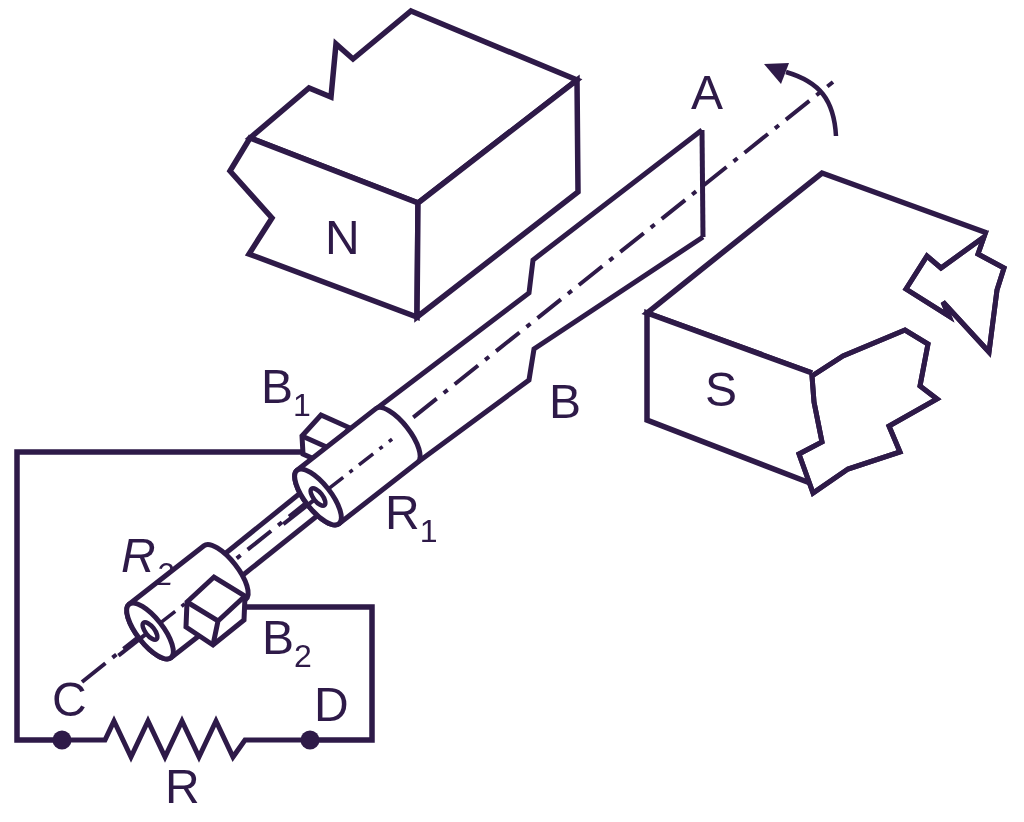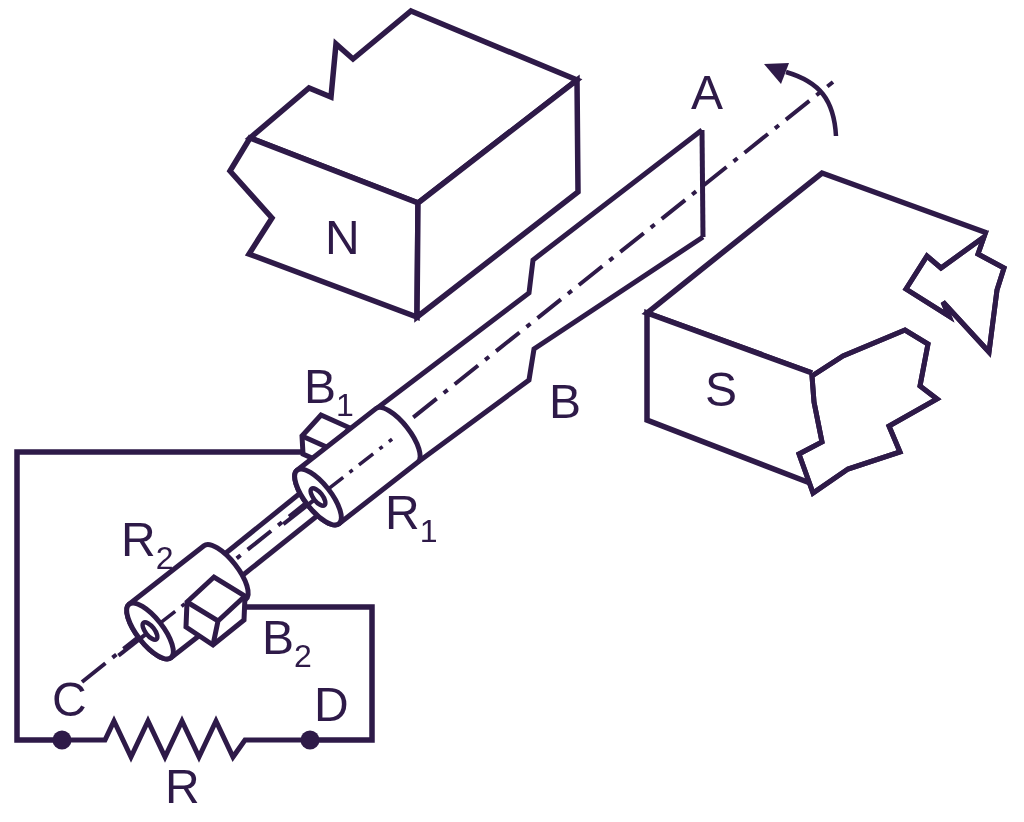--- a/index.html
+++ b/index.html
@@ -121,21 +121,21 @@
     <g>
       <path class="s w45" d="M836,136 C834,100 820,82 786,72"></path>
       <polygon class="fi" points="764,64 789,63 781,84"></polygon>
     </g>
   </svg>
 
   <div class="lbl" style="left:325px; top:214px;"><span>N</span></div>
   <div class="lbl" style="left:705px; top:366px;"><span>S</span></div>
   <div class="lbl" style="left:691px; top:69px;"><span>A</span></div>
   <div class="lbl" style="left:549px; top:378px;"><span>B</span></div>
-  <div class="lbl" style="left:261px; top:363px;margin-left:43px;"><span>B</span><span class="sub">1</span></div>
+  <div class="lbl" style="left:261px; top:363px;"><span>B</span><span class="sub">1</span></div>
   <div class="lbl" style="left:262px; top:614px;"><span>B</span><span class="sub">2</span></div>
   <div class="lbl" style="left:385px; top:489px;"><span>R</span><span class="sub">1</span></div>
-  <div class="lbl" style="left:121px; top:516px;"><span>R</span><span class="sub">2</span></div>
+  <div class="lbl" style="left:121px; top:532px;font-style:italic;"><span>R</span><span class="sub">2</span></div>
   <div class="lbl" style="left:52px;  top:676px;"><span>C</span></div>
   <div class="lbl" style="left:314px; top:681px;"><span>D</span></div>
   <div class="lbl" style="left:165px; top:763px;"><span>R</span></div>
 
 </div>
 
 </body></html>

